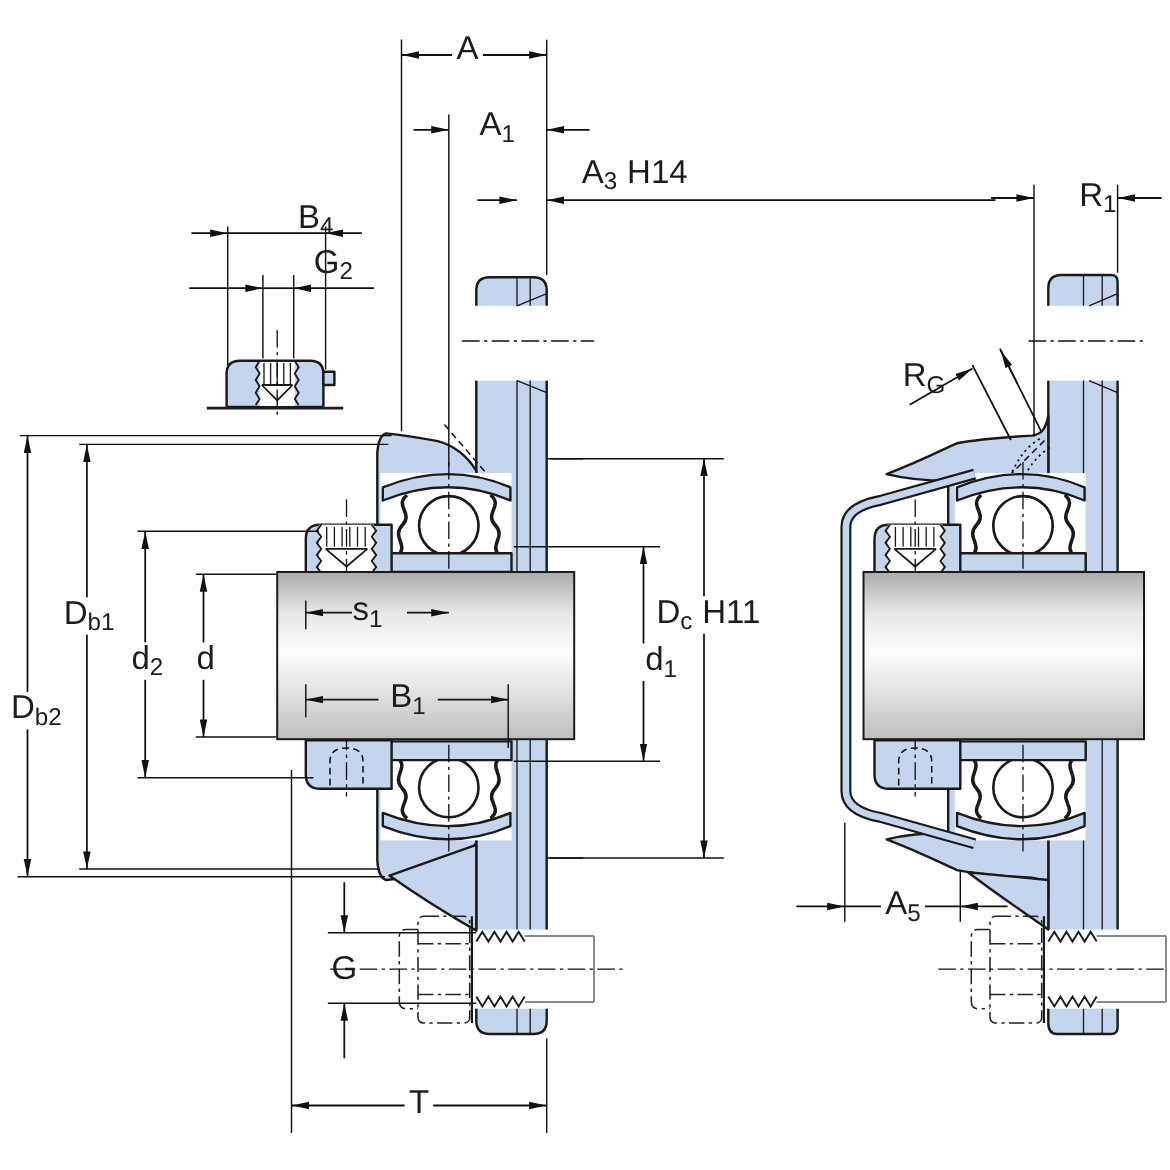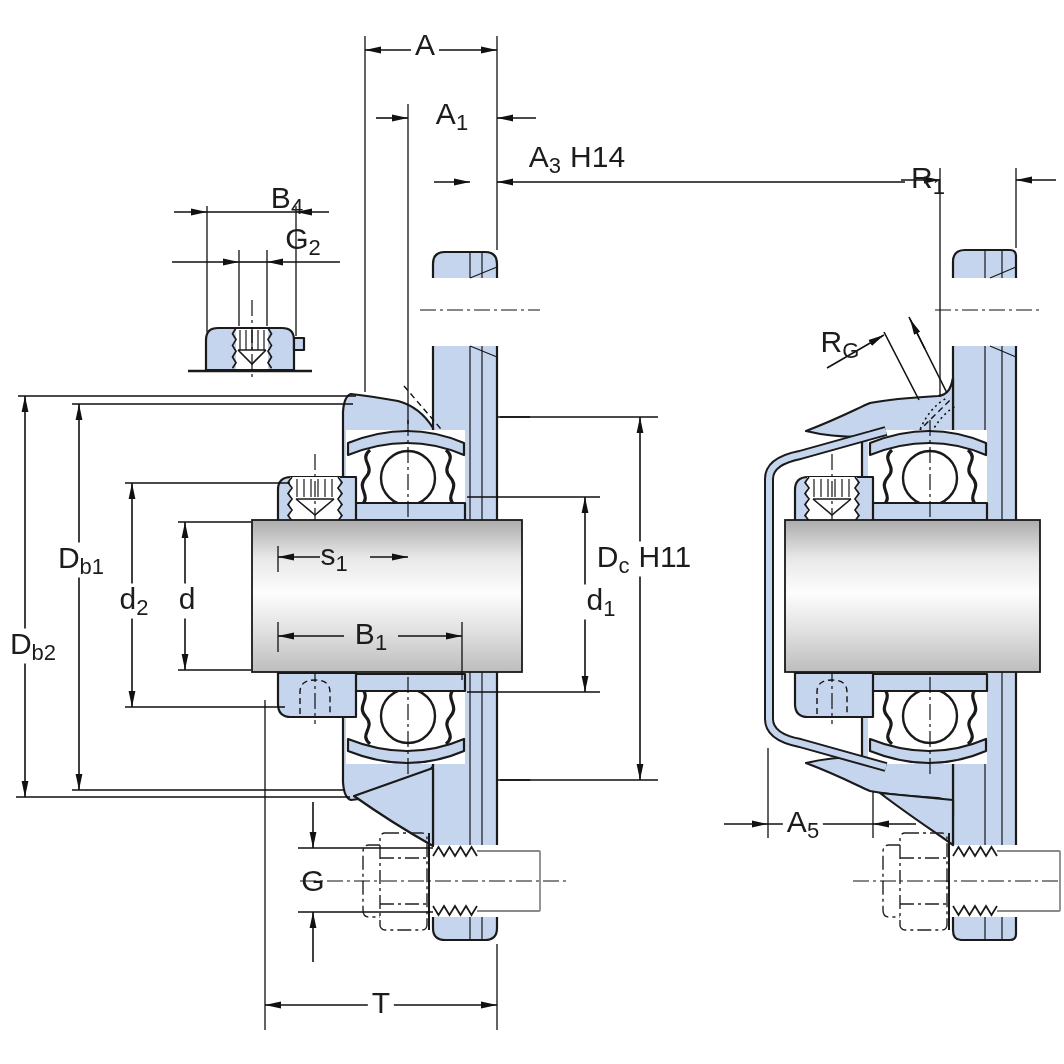--- a/index.html
+++ b/index.html
@@ -218,16 +218,16 @@
 <div class="lbl bg" style="left:33px;top:646px"><span class="b">D</span><span class="s">b2</span><span class="x"></span></div>
 <div class="lbl bg" style="left:81px;top:560px"><span class="b">D</span><span class="s">b1</span><span class="x"></span></div>
 <div class="lbl bg" style="left:134px;top:601px"><span class="b">d</span><span class="s">2</span><span class="x"></span></div>
 <div class="lbl bg" style="left:187px;top:601px"><span class="b">d</span><span class="s"></span><span class="x"></span></div>
 <div class="lbl" style="left:334px;top:557px"><span class="b">s</span><span class="s">1</span><span class="x"></span></div>
 <div class="lbl" style="left:371px;top:636px"><span class="b">B</span><span class="s">1</span><span class="x"></span></div>
 <div class="lbl bg" style="left:601px;top:602px"><span class="b">d</span><span class="s">1</span><span class="x"></span></div>
 <div class="lbl bg" style="left:644px;top:559px"><span class="b">D</span><span class="s">c</span><span class="x">H11</span></div>
 <div class="lbl" style="left:313px;top:883px"><span class="b">G</span><span class="s"></span><span class="x"></span></div>
 <div class="lbl bg" style="left:381px;top:1005px"><span class="b">T</span><span class="s"></span><span class="x"></span></div>
-<div class="lbl" style="left:928px;top:180px"><span class="b">R</span><span class="s">1</span><span class="x"></span></div>
+<div class="lbl" style="left:998px;top:180px"><span class="b">R</span><span class="s">1</span><span class="x"></span></div>
 <div class="lbl" style="left:840px;top:344px"><span class="b">R</span><span class="s">G</span><span class="x"></span></div>
-<div class="lbl bg" style="left:803px;top:824px"><span class="b">A</span><span class="s">5</span><span class="x"></span></div>
+<div class="lbl bg" style="left:821px;top:824px"><span class="b">A</span><span class="s">5</span><span class="x"></span></div>
 </div>
 
 </body></html>

